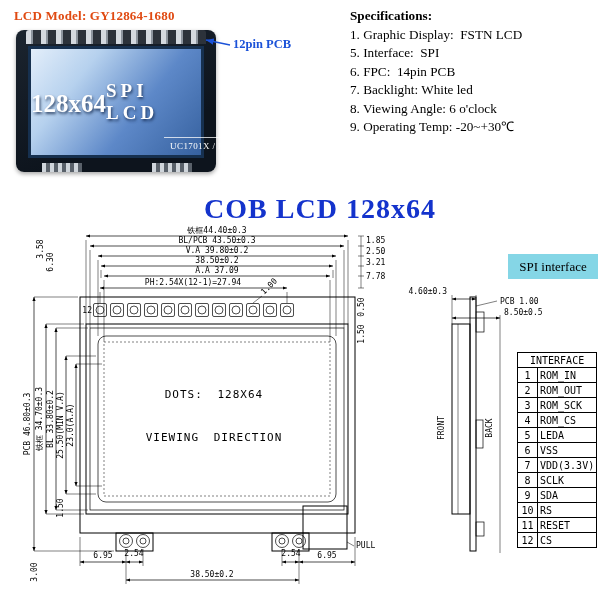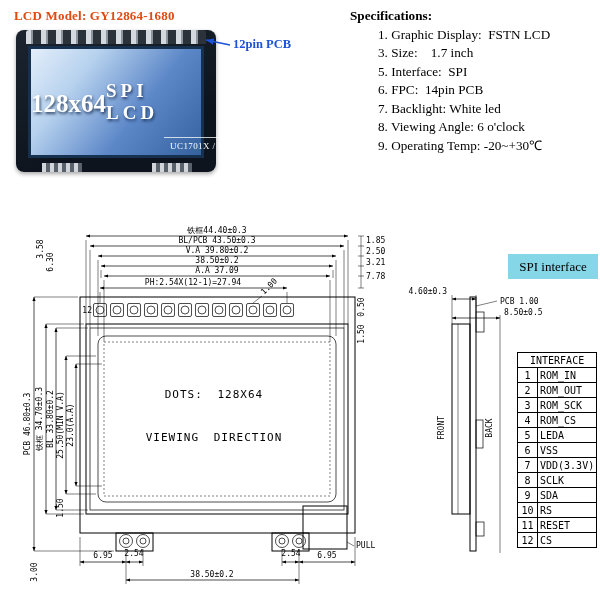--- a/index.html
+++ b/index.html
@@ -26,21 +26,21 @@
               border-top:1px solid rgba(255,255,255,.75); padding:3px 6px 0; white-space:nowrap; }
   .mod-tab { position:absolute; bottom:0; height:9px; width:40px;
              background:repeating-linear-gradient(90deg,#cfd5db 0 4px,#59616a 4px 8px); }
   .mod-tab-l { left:26px; } .mod-tab-r { left:136px; }
   .pin-annot { position:absolute; left:233px; top:37px; font-size:12.5px; font-weight:bold;
                color:var(--annotation-blue,#1b52d8); }
 
   
   .specs { position:absolute; left:350px; top:7px; width:248px; font-size:13.2px; line-height:18.5px; }
   .specs-h { font-weight:600; }
-  .spec-item { white-space:pre;margin-left:28px; }
+  .spec-item { white-space:pre; }
 
   
   .title { position:absolute; left:120px; top:193px; width:400px; text-align:center;
            font-size:28px; font-weight:bold; letter-spacing:1px; color:var(--title-blue,#1433cc); }
   .badge { position:absolute; left:508px; top:254px; width:90px; height:25px;
            background:var(--badge-bg,#85d6e6); display:flex; align-items:center; justify-content:center;
            font-size:13px; }
   .company { position:absolute; left:498px; top:573px; font-size:13.5px; font-weight:bold;
              color:var(--company-orange,#ef8440); }
 
@@ -76,28 +76,28 @@
       <div class="scr-sub">UC1701X / FSTN / COB</div>
     </div>
     <div class="mod-tab mod-tab-l"></div>
     <div class="mod-tab mod-tab-r"></div>
   </div>
   <div class="pin-annot">12pin PCB</div>
 
   <div class="specs">
     <div class="specs-h">Specifications:</div>
     <div class="spec-item">1. Graphic Display:  FSTN LCD</div>
-    <div class="spec-item">3. Size:    1.7 inch</div>
     <div class="spec-item">5. Interface:  SPI</div>
     <div class="spec-item">6. FPC:  14pin PCB</div>
     <div class="spec-item">7. Backlight: White led</div>
     <div class="spec-item">8. Viewing Angle: 6 o'clock</div>
     <div class="spec-item">9. Operating Temp: -20~+30℃</div>
   </div>
 
+  <div class="title">COB LCD 128x64</div>
   <div class="badge">SPI interface</div>
 
   <table class="pin-table">
     <tbody>
         <tr>
           <td class="th" colspan="2">INTERFACE</td>
         </tr>
     <tr>
           <td class="num">1</td>
           <td class="nm">ROM_IN</td>

